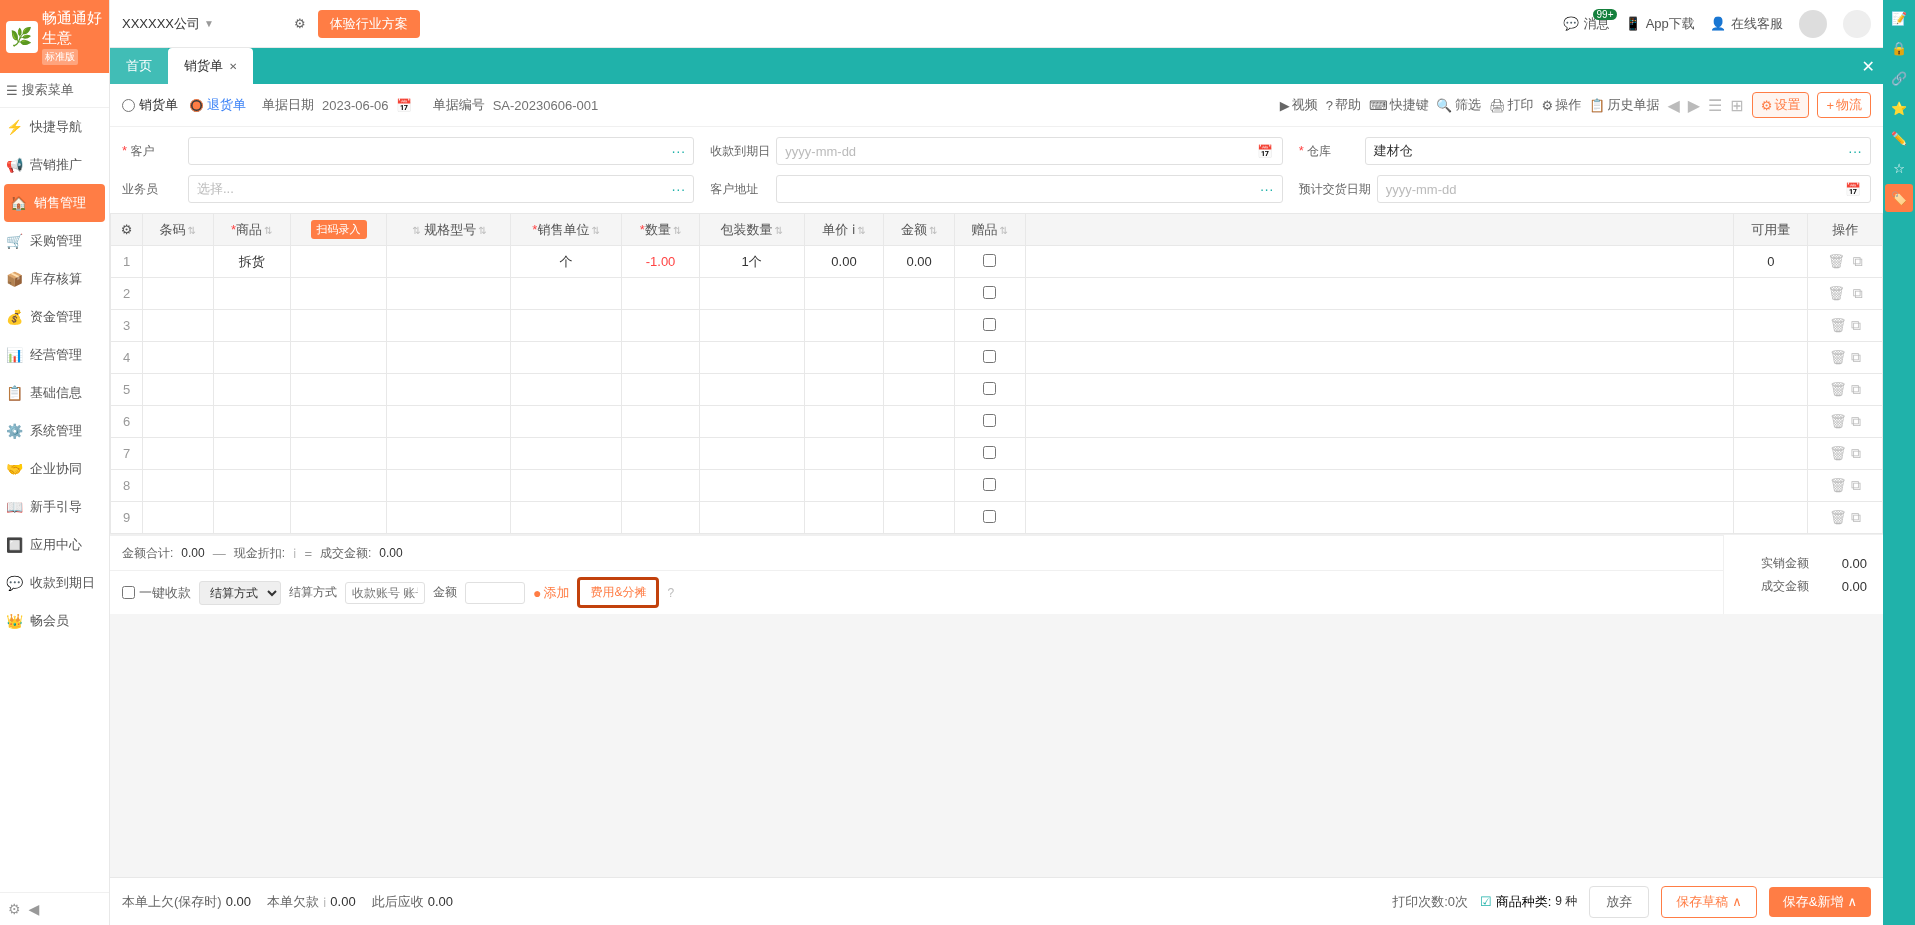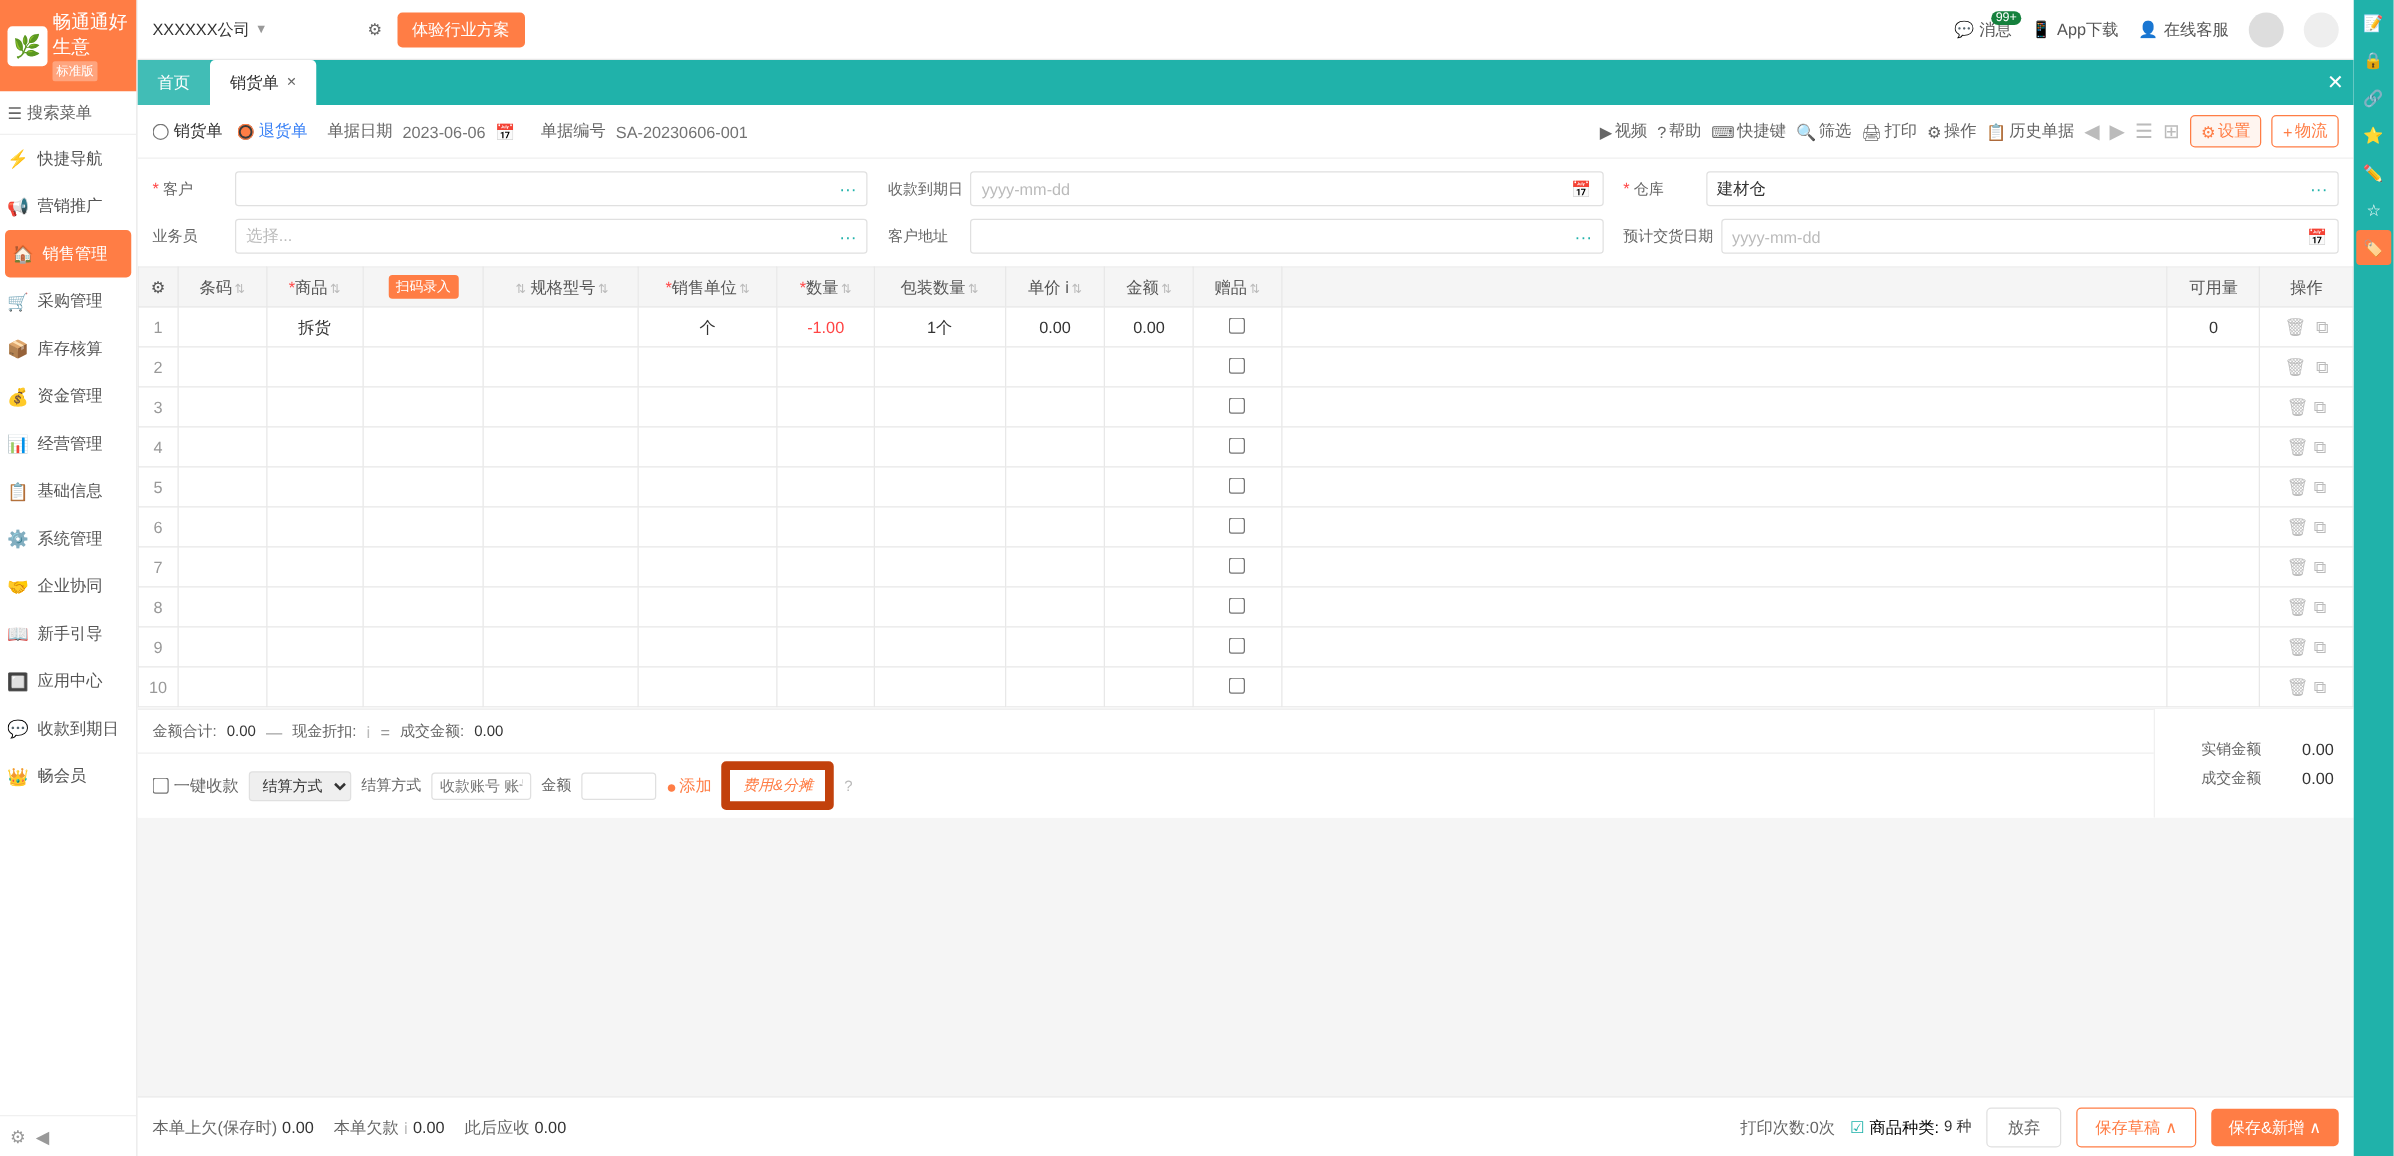--- a/index.html
+++ b/index.html
@@ -93,21 +93,21 @@
     .calc-label { color: #666; font-size: 12px; }
     .calc-value { color: #333; font-size: 12px; font-weight: 500; }
     .calc-minus { color: #999; }
     .calc-eq { color: #999; }
 
     .footer-payment { background: #fff; padding: 6px 12px; display: flex; align-items: center; gap: 8px; border-top: 1px solid #f0f0f0; }
     .checkbox-label { display: flex; align-items: center; gap: 4px; font-size: 12px; color: #666; cursor: pointer; }
     .payment-select { border: 1px solid #e0e0e0; border-radius: 3px; padding: 3px 6px; font-size: 12px; color: #333; min-width: 80px; }
     .payment-input { border: 1px solid #e0e0e0; border-radius: 3px; padding: 3px 6px; font-size: 12px; color: #333; width: 80px; }
     .btn-add { background: none; border: none; color: #ff7d45; cursor: pointer; font-size: 12px; display: flex; align-items: center; gap: 2px; }
-    .btn-fee { background: #fff; border: 7px solid #c2410c; color: #ff7d45; border-radius: 4px; padding: 4px 10px; cursor: pointer; font-size: 12px; font-style: italic; }
+    .btn-fee { background: #fff; border: 3px solid #c2410c; color: #ff7d45; border-radius: 4px; padding: 4px 10px; cursor: pointer; font-size: 12px; }
     .help-icon { color: #bbb; cursor: pointer; font-size: 12px; }
     .summary-row { display: flex; gap: 8px; align-items: center; justify-content: flex-end; }
     .summary-label { color: #666; font-size: 12px; }
     .summary-value { color: #333; font-size: 13px; font-weight: 500; min-width: 50px; text-align: right; }
 
     
     .action-bar { height: 48px; background: #fff; border-top: 1px solid #e8e8e8; display: flex; align-items: center; padding: 0 12px; gap: 12px; }
     .action-info { display: flex; align-items: center; gap: 16px; font-size: 12px; color: #666; }
     .action-info-item { display: flex; align-items: center; gap: 4px; }
     .action-info-value { color: #333; }
@@ -522,36 +522,20 @@
                   <td></td>
                   <td></td>
                   <td></td>
                   <td></td>
                   <td></td>
                   <td class="checkbox-cell"><input type="checkbox" style=""></td>
                   <td></td>
                   <td></td>
                   <td><button class="icon-btn">🗑</button><button class="icon-btn">⧉</button></td>
                 </tr>
-              <tr>
-                  <td><span class="row-num">10</span></td>
-                  <td></td>
-                  <td></td>
-                  <td></td>
-                  <td></td>
-                  <td></td>
-                  <td></td>
-                  <td></td>
-                  <td></td>
-                  <td></td>
-                  <td class="checkbox-cell"><input type="checkbox" style=""></td>
-                  <td></td>
-                  <td></td>
-                  <td><button class="icon-btn">🗑</button><button class="icon-btn">⧉</button></td>
-                </tr>
 
             </tbody>
           </table>
         </div>
       </div>
 
       <div class="footer-combined">
         <div style="display:flex;">
           <div style="flex:1;">
             <div class="footer-calc">

